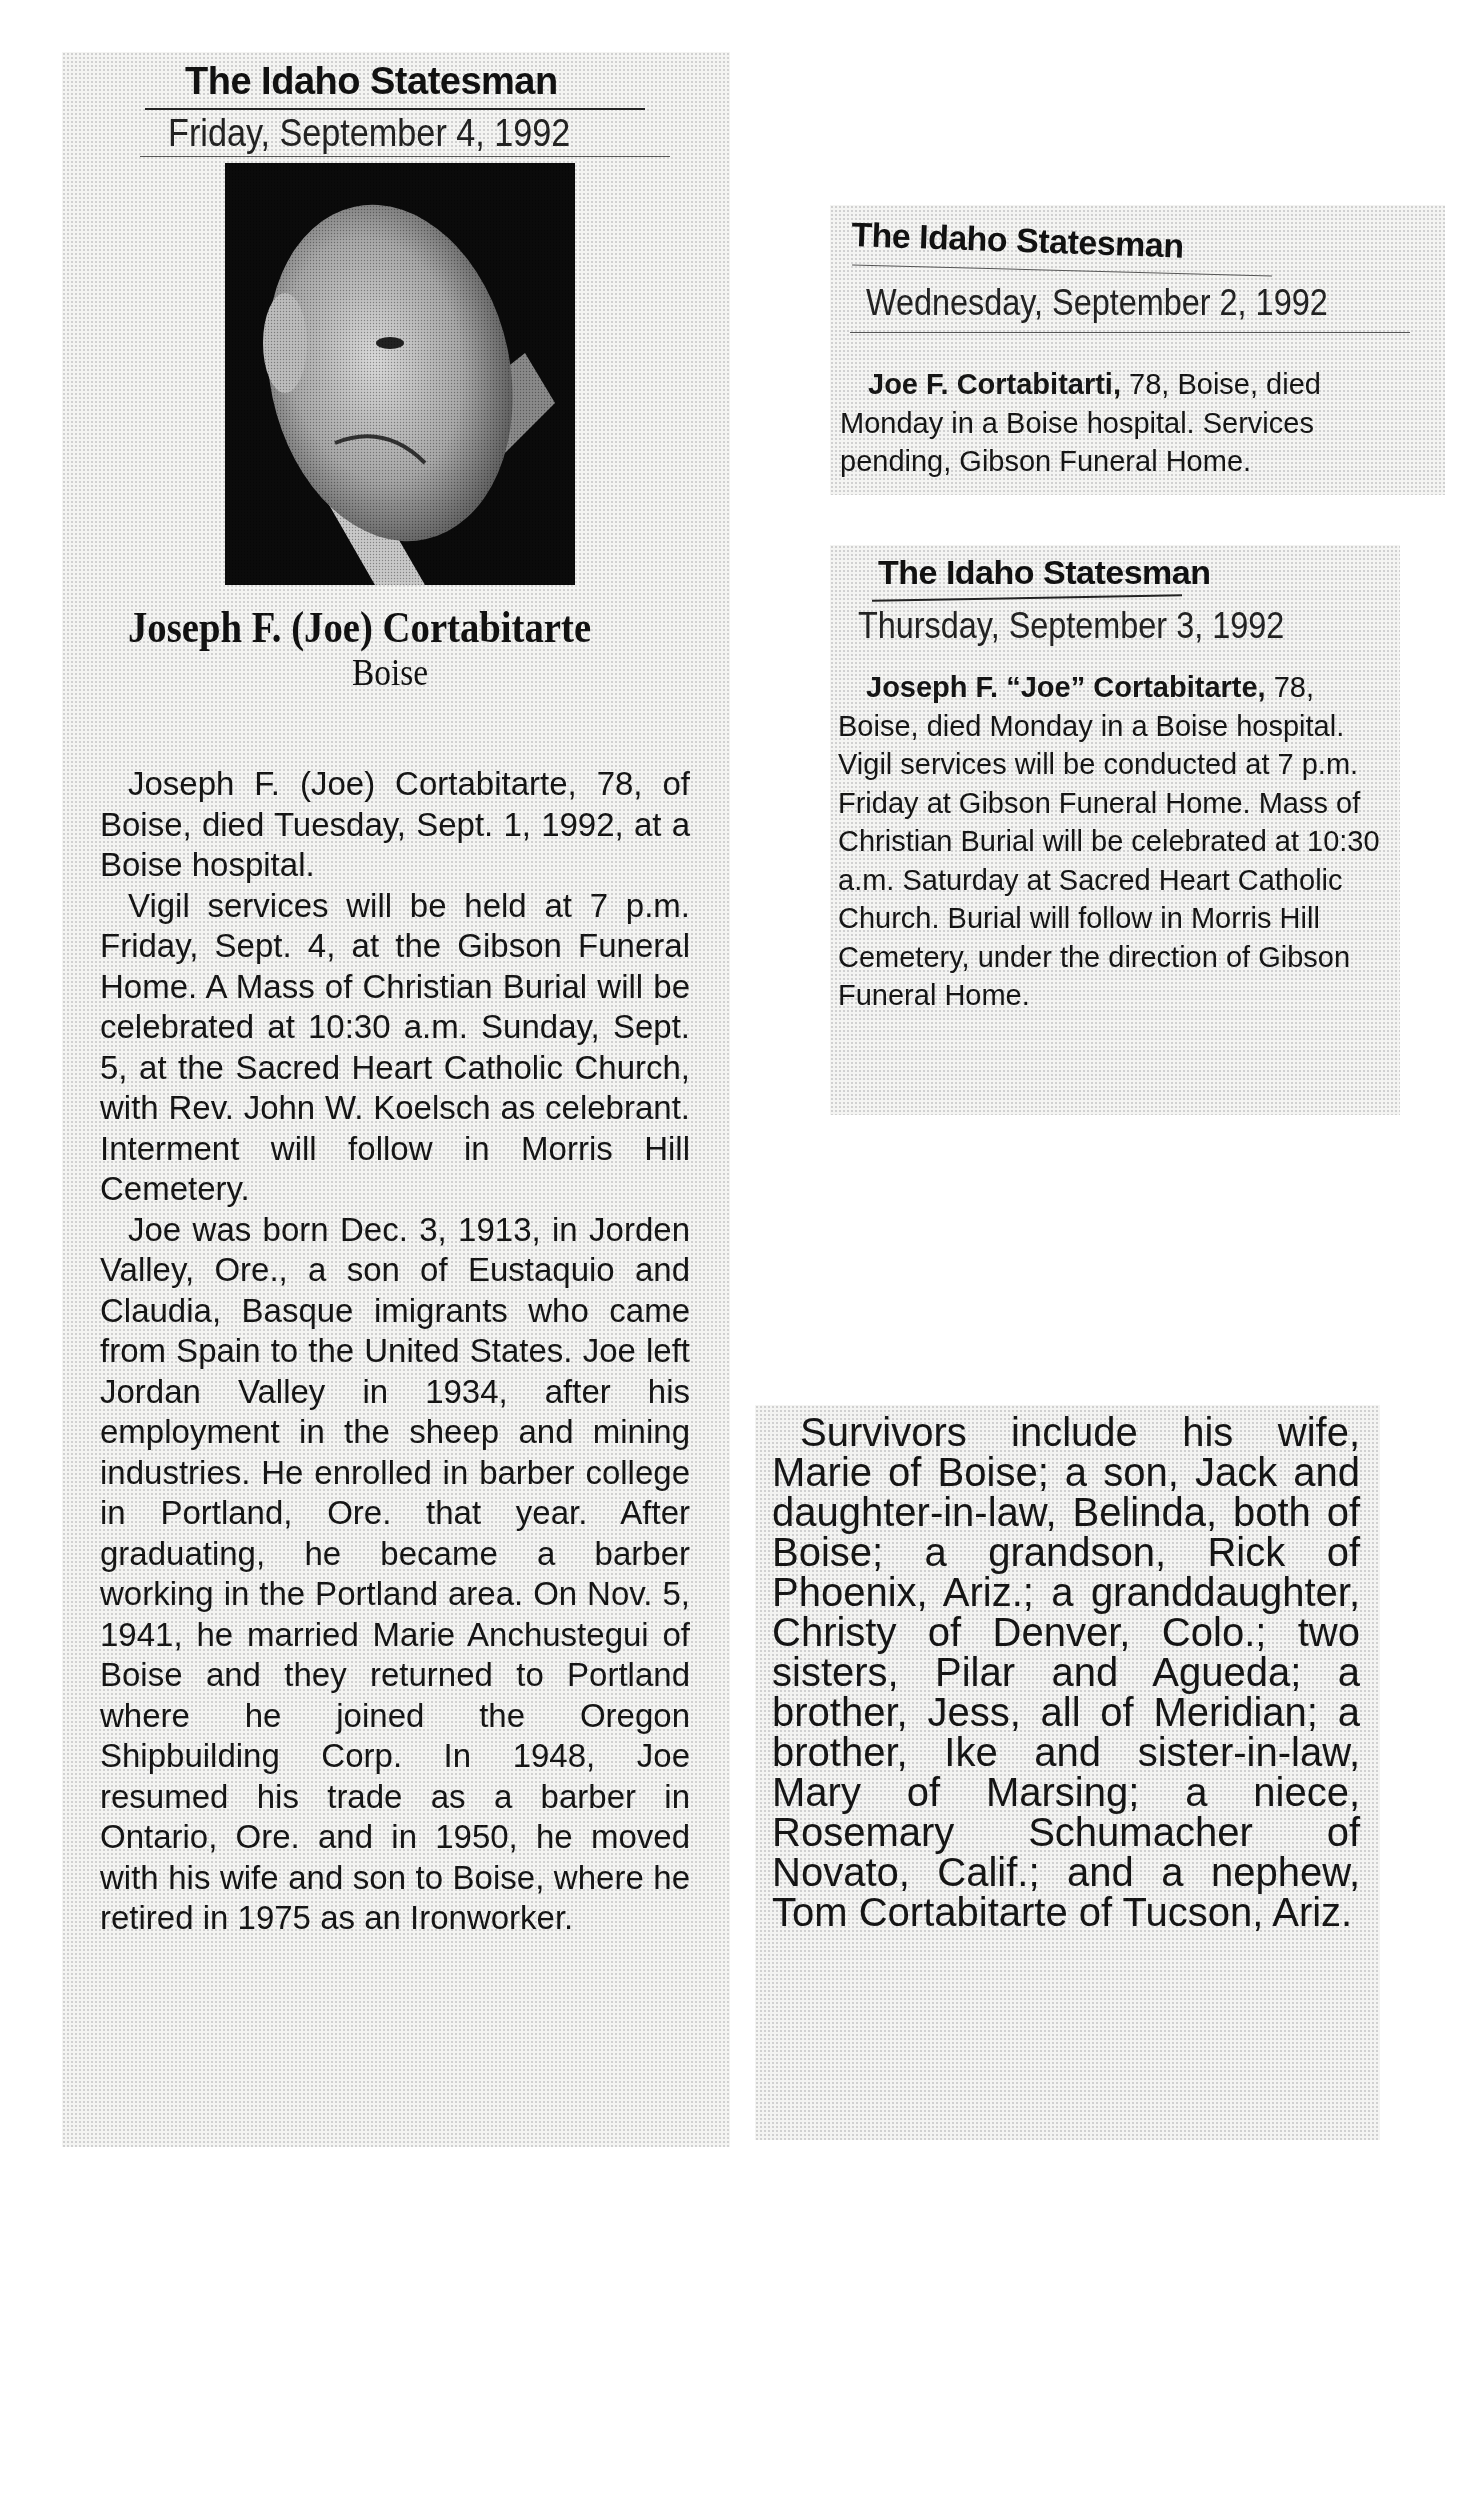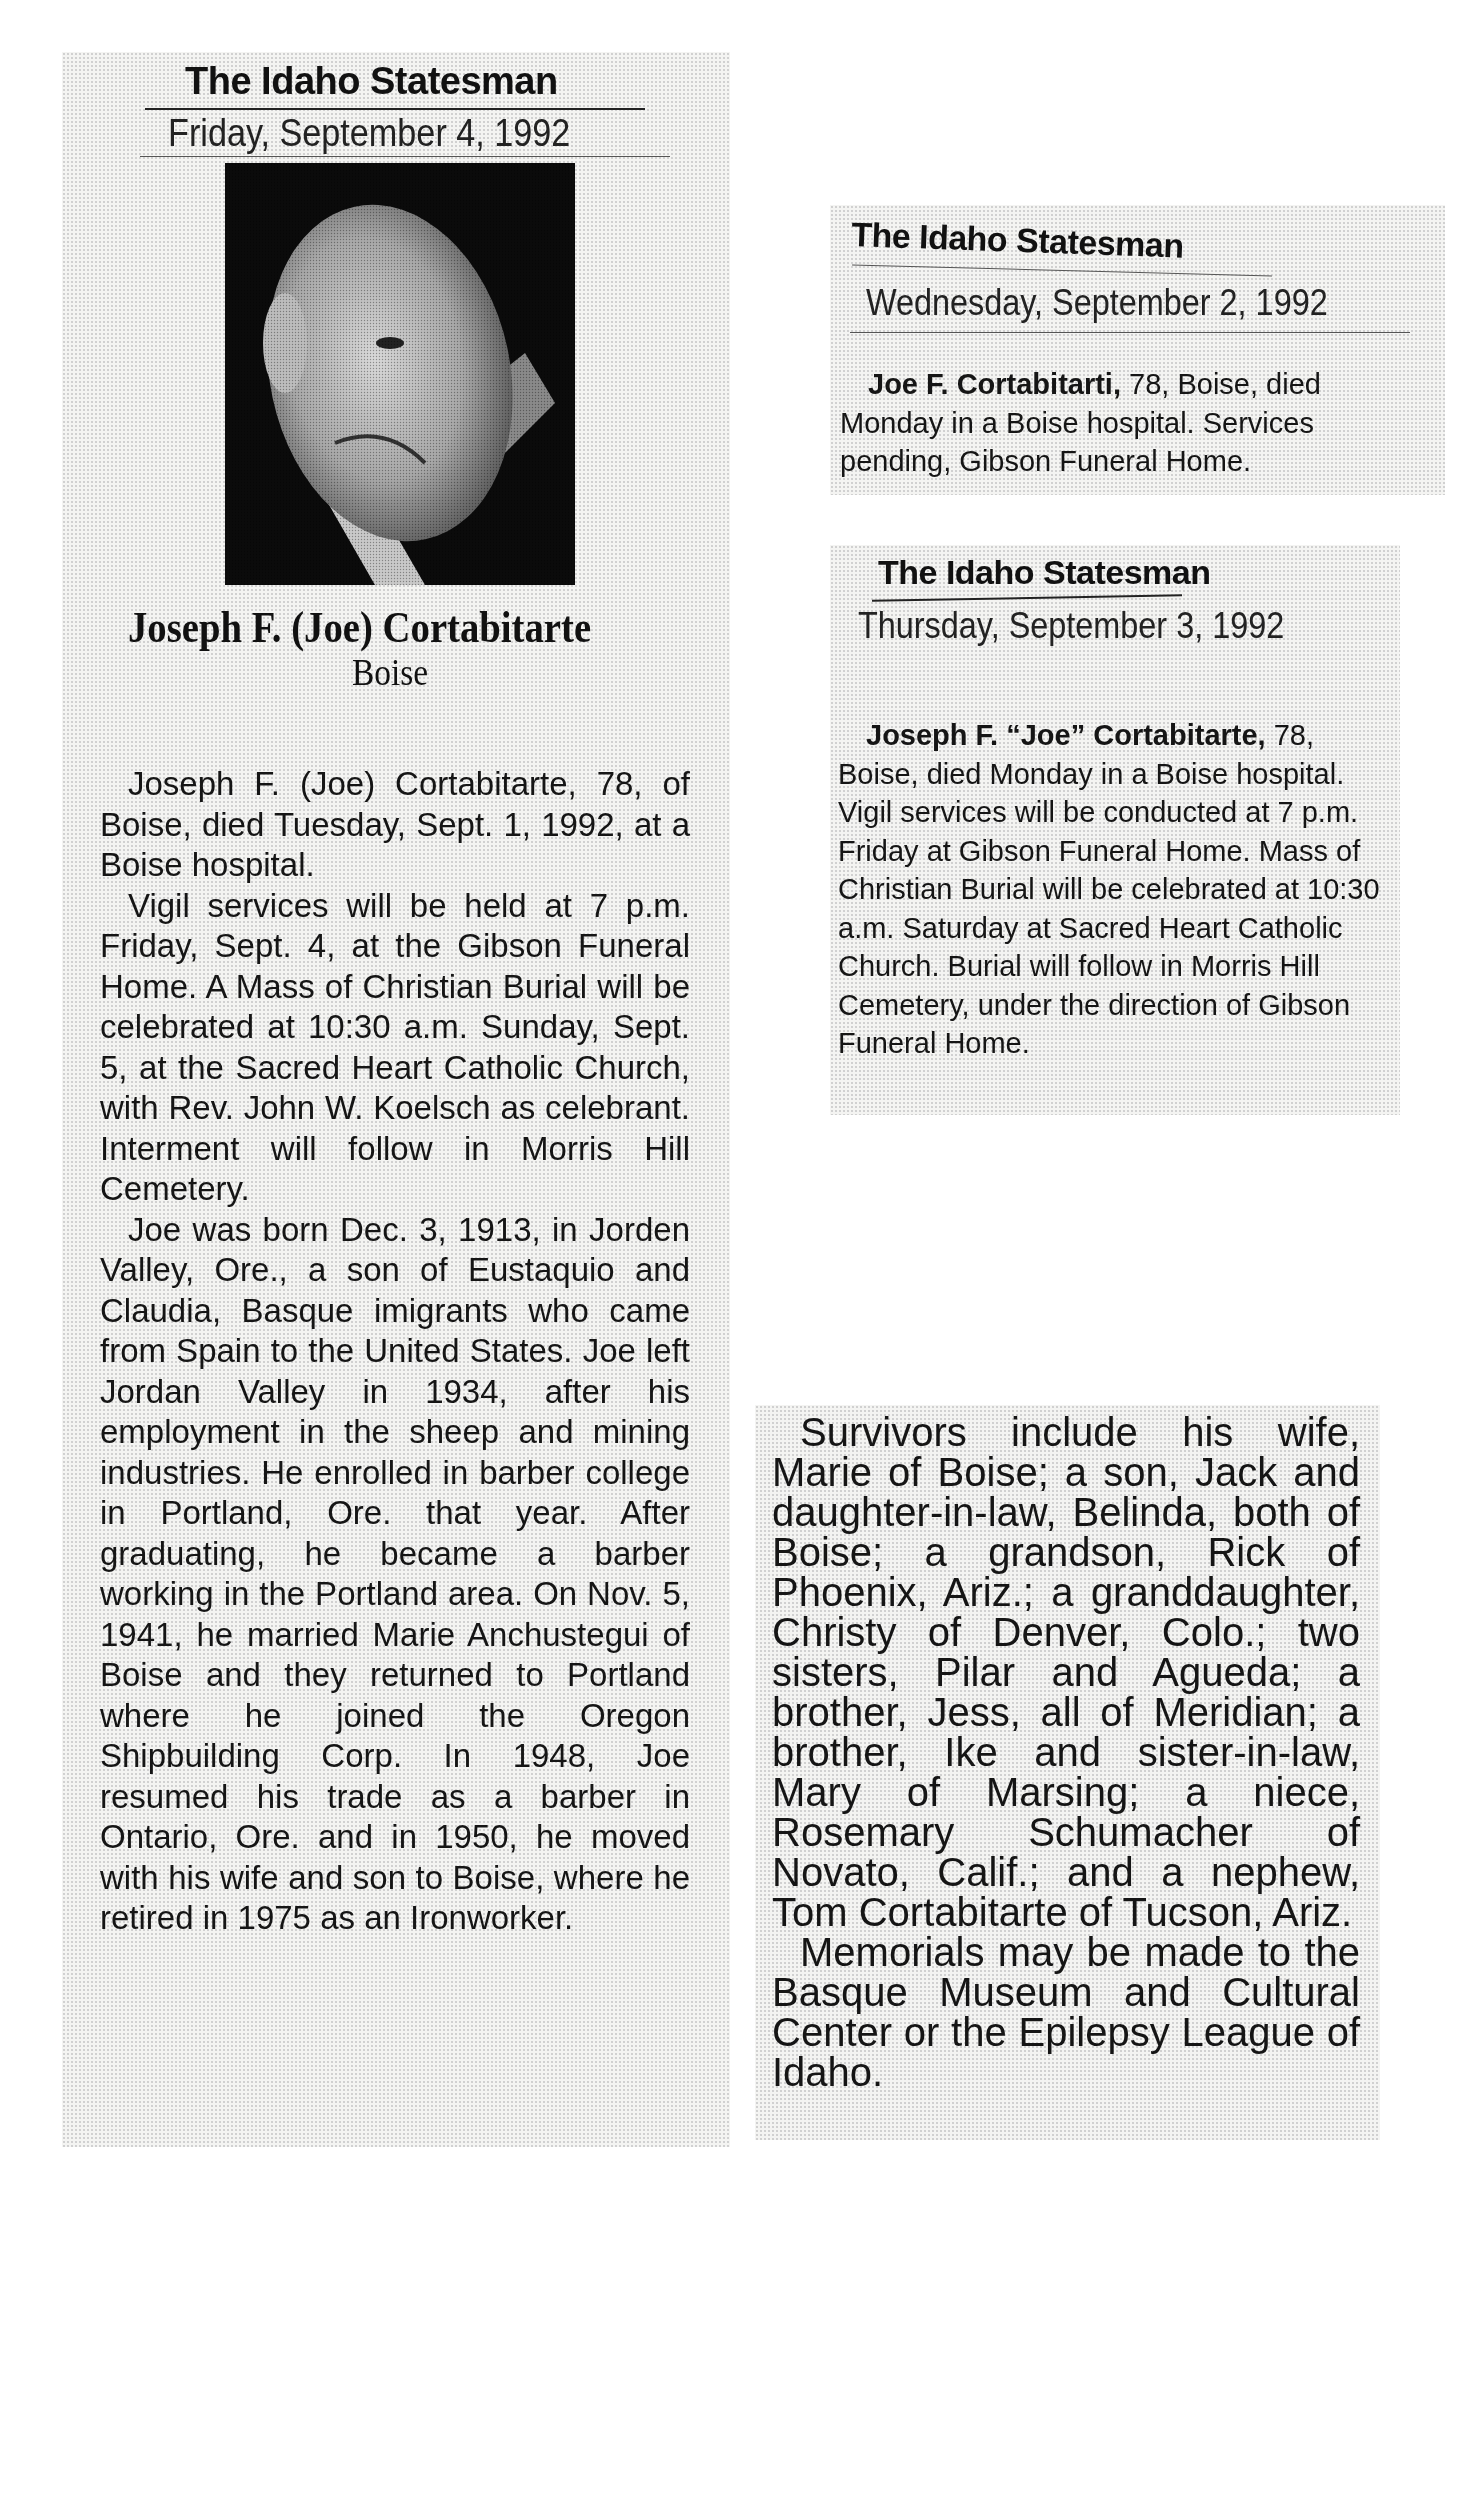--- a/index.html
+++ b/index.html
@@ -106,23 +106,22 @@
 <div class="right-text" style="left:840px; top:340px; width:560px;margin-top:25px;">
   <p style="text-indent:28px;">
     <b>Joe F. Cortabitarti,</b><span> 78, Boise, died Monday in a Boise hospital. Services pending, Gibson Funeral Home.</span>
   </p>
 </div>
 
 <div class="clip" style="left:830px; top:545px; width:570px; height:570px;"></div>
 <div class="masthead" style="left:878px; top:553px; font-size:34px;">The Idaho Statesman</div>
 <div class="rule" style="left:872px; top:597px; width:310px; transform:rotate(-1deg);"></div>
 <div class="dateline" style="left:858px; top:605px; font-size:36px;">Thursday, September 3, 1992</div>
-<div class="right-text" style="left:838px; top:668px; width:560px;margin-top:48px;">
+<div class="right-text" style="left:838px; top:668px; width:560px;">
   <p style="text-indent:28px;">
     <b>Joseph F. “Joe” Cortabitarte,</b><span> 78, Boise, died Monday in a Boise hospital. Vigil services will be conducted at 7 p.m. Friday at Gibson Funeral Home. Mass of Christian Burial will be celebrated at 10:30 a.m. Saturday at Sacred Heart Catholic Church. Burial will follow in Morris Hill Cemetery, under the direction of Gibson Funeral Home.</span>
   </p>
 </div>
 
 <div class="clip" style="left:755px; top:1405px; width:625px; height:735px;"></div>
 <div class="body-text" style="left:772px; top:1412px; width:588px; font-size:40px; line-height:40px;">
   <p>Survivors include his wife, Marie of Boise; a son, Jack and daughter-in-law, Belinda, both of Boise; a grandson, Rick of Phoenix, Ariz.; a granddaughter, Christy of Denver, Colo.; two sisters, Pilar and Agueda; a brother, Jess, all of Meridian; a brother, Ike and sister-in-law, Mary of Marsing; a niece, Rosemary Schumacher of Novato, Calif.; and a nephew, Tom Cortabitarte of Tucson, Ariz.</p>
-  <p>Memorials may be made to the Basque Museum and Cultural Center or the Epilepsy League of Idaho.</p>
 </div>
 
 </body></html>

